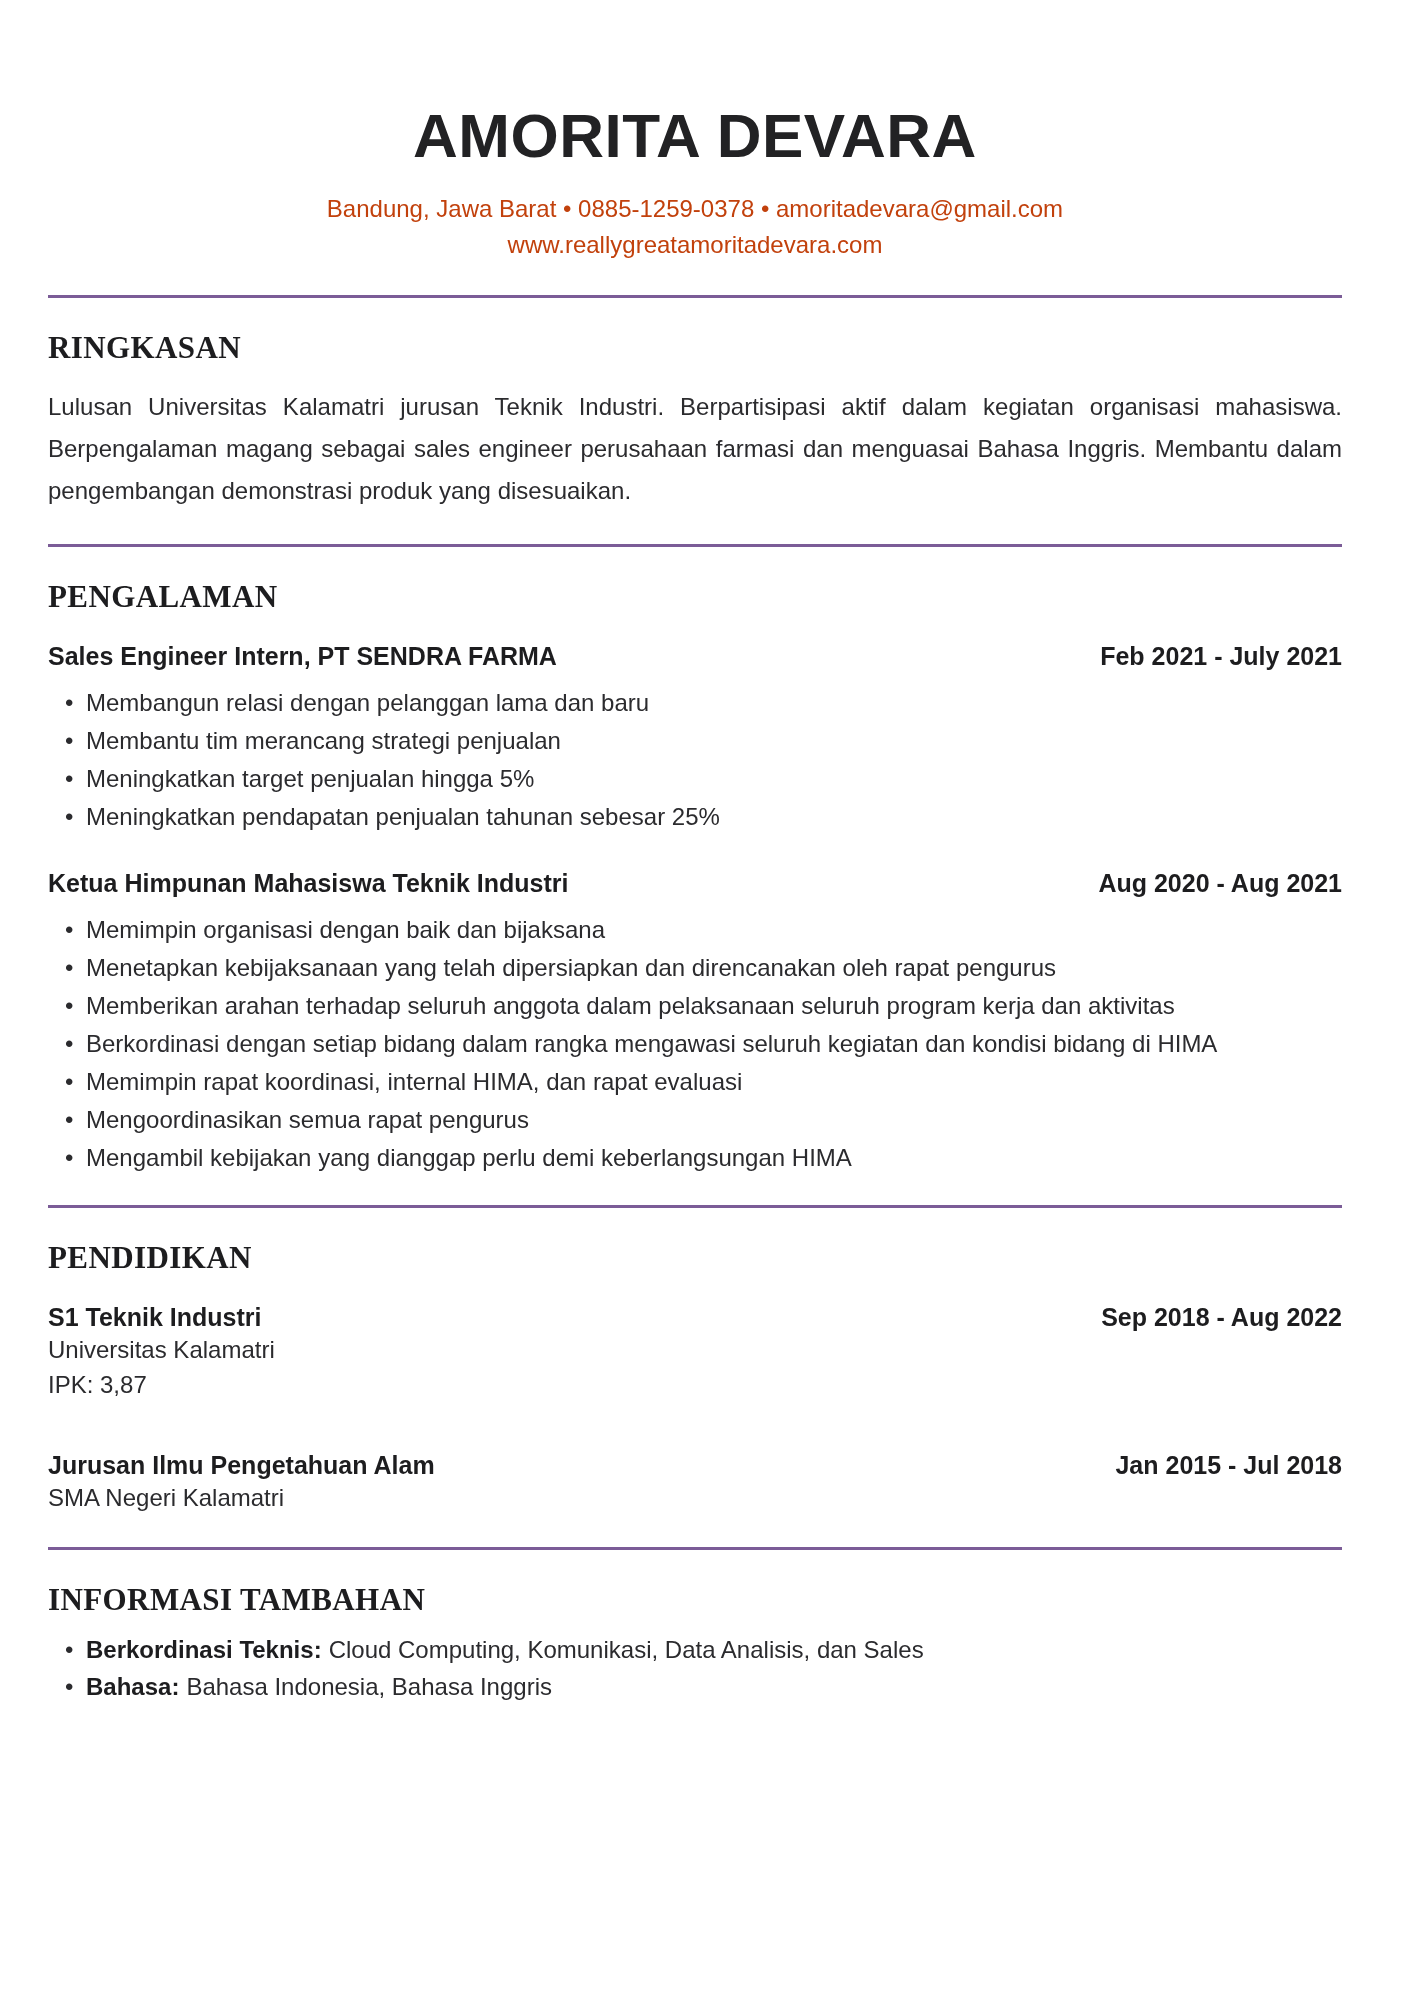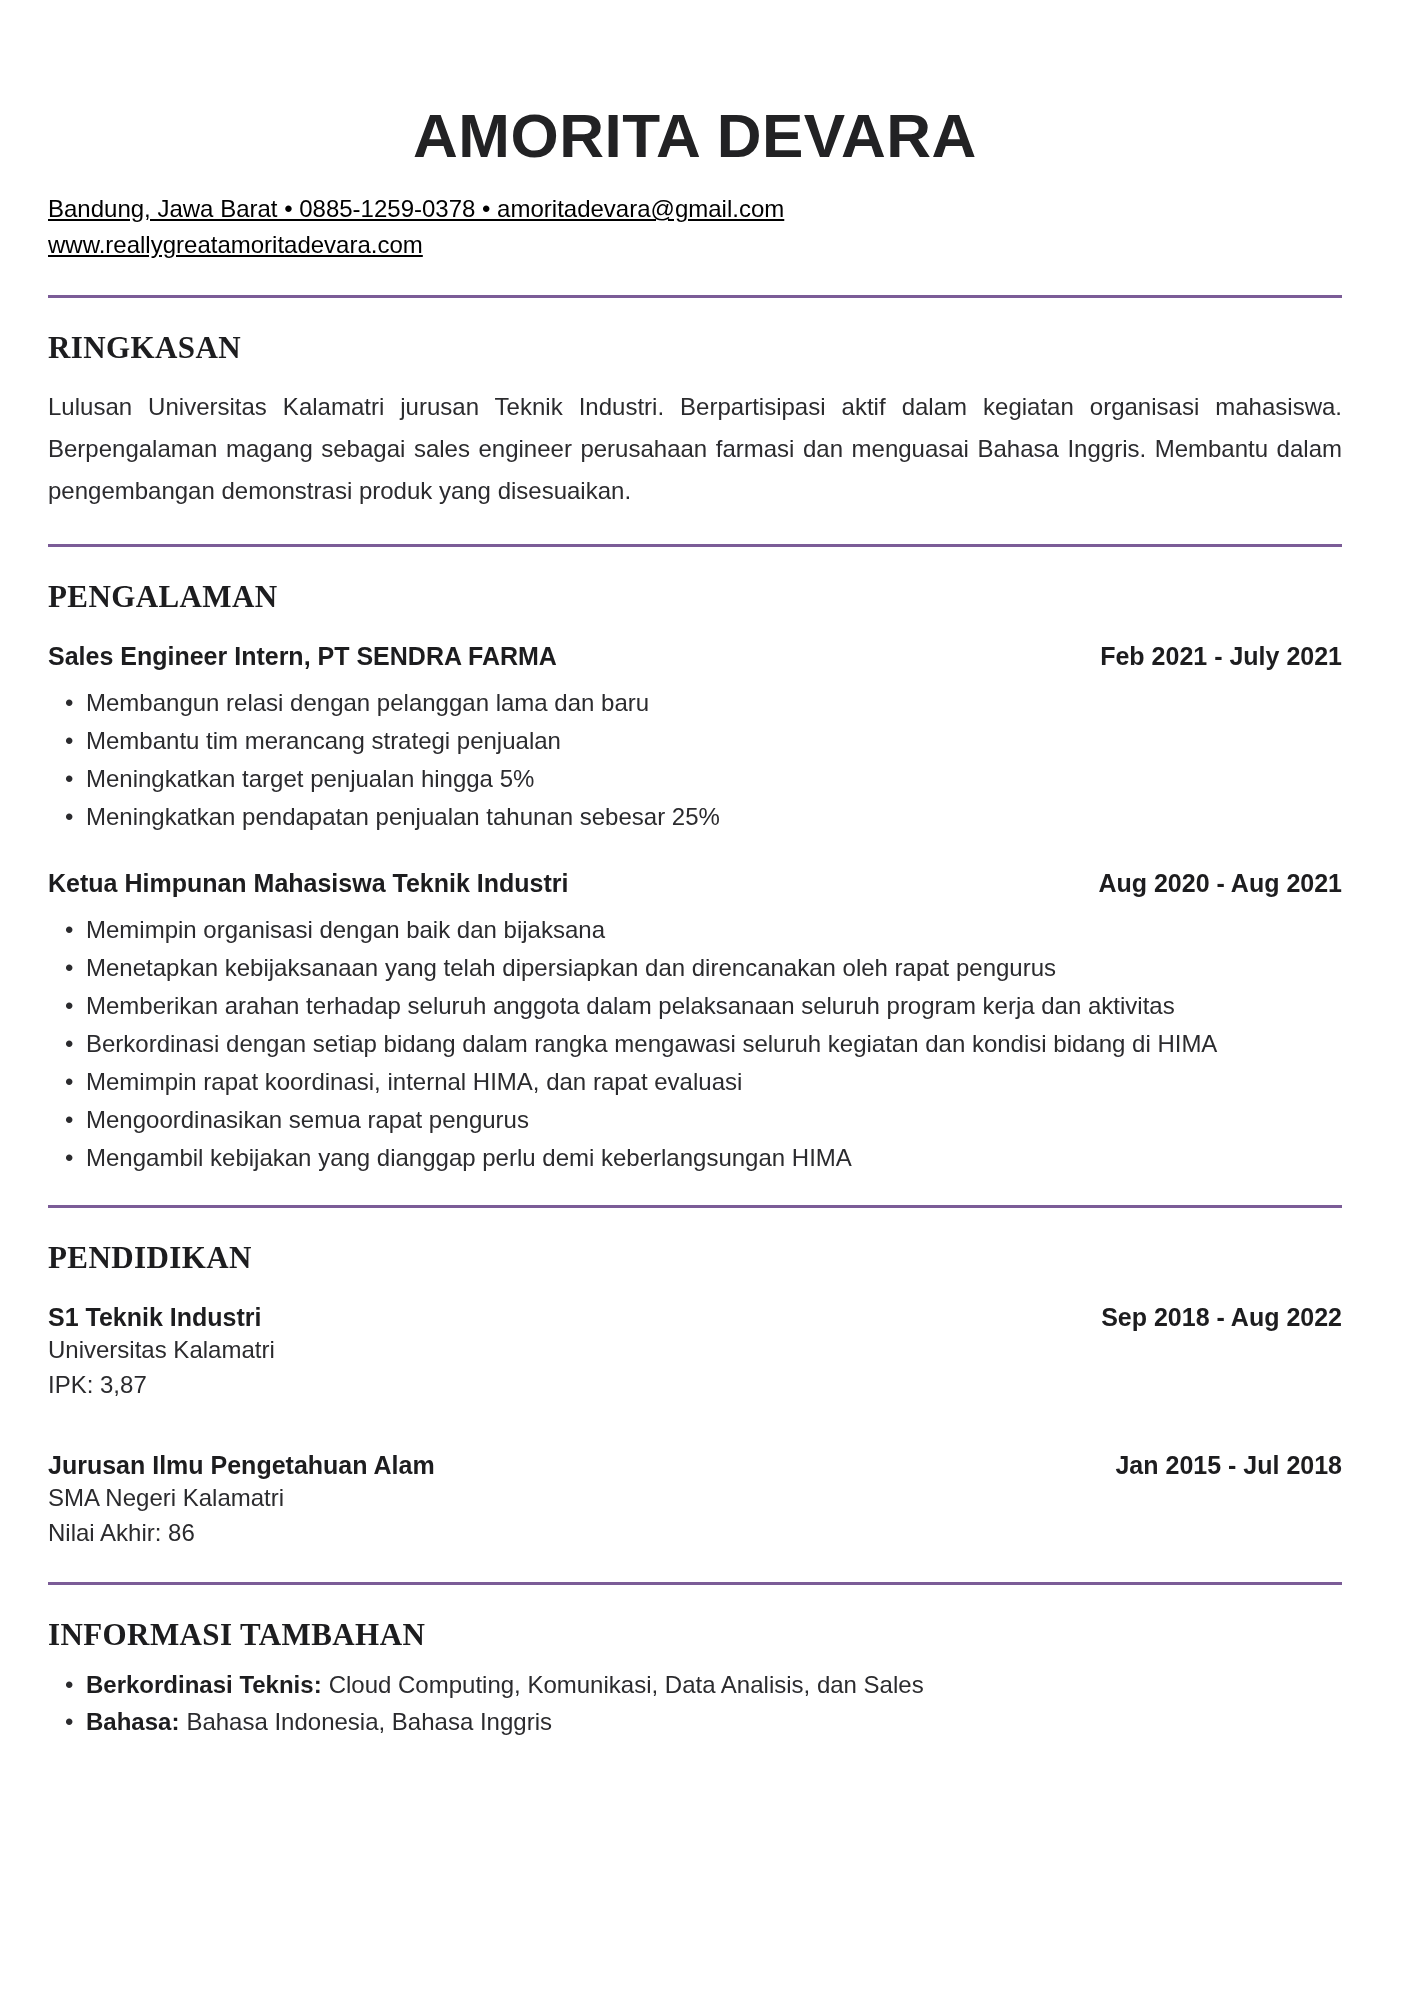--- a/index.html
+++ b/index.html
@@ -20,25 +20,24 @@
     text-align: center;
     font-size: 62px;
     font-weight: bold;
     font-stretch: condensed;
     letter-spacing: 0.5px;
     line-height: 1.15;
     color: #222224;
   }
   .contact-wrap { margin-top: 20px; }
   .contact-line {
-    text-align: left;
+    text-align: center;
     font-size: 24px;
     line-height: 36px;
-    color: #000000;
-    text-decoration: underline;
+    color: #c2410c;
   }
   
   hr.divider {
     border: none;
     border-top: 3px solid var(--accent);
     margin: 32px 0 0 0;
   }
   
   .section-heading {
     margin: 32px 0 0 0;
@@ -166,21 +165,20 @@
       <div class="edu-line">Universitas Kalamatri</div>
       <div class="edu-line">IPK: 3,87</div>
     </div>
 
     <div class="entry edu-entry">
       <div class="entry-row">
         <span>Jurusan Ilmu Pengetahuan Alam</span>
         <span>Jan 2015 - Jul 2018</span>
       </div>
       <div class="edu-line">SMA Negeri Kalamatri</div>
-      <div class="edu-line">Nilai Akhir: 86</div>
     </div>
   </section>
 
   <hr class="divider">
 
   <section>
     <h2 class="section-heading">INFORMASI TAMBAHAN</h2>
     <ul class="bullets info">
         <li>
         <strong>Berkordinasi Teknis:</strong><span>Cloud Computing, Komunikasi, Data Analisis, dan Sales</span>

